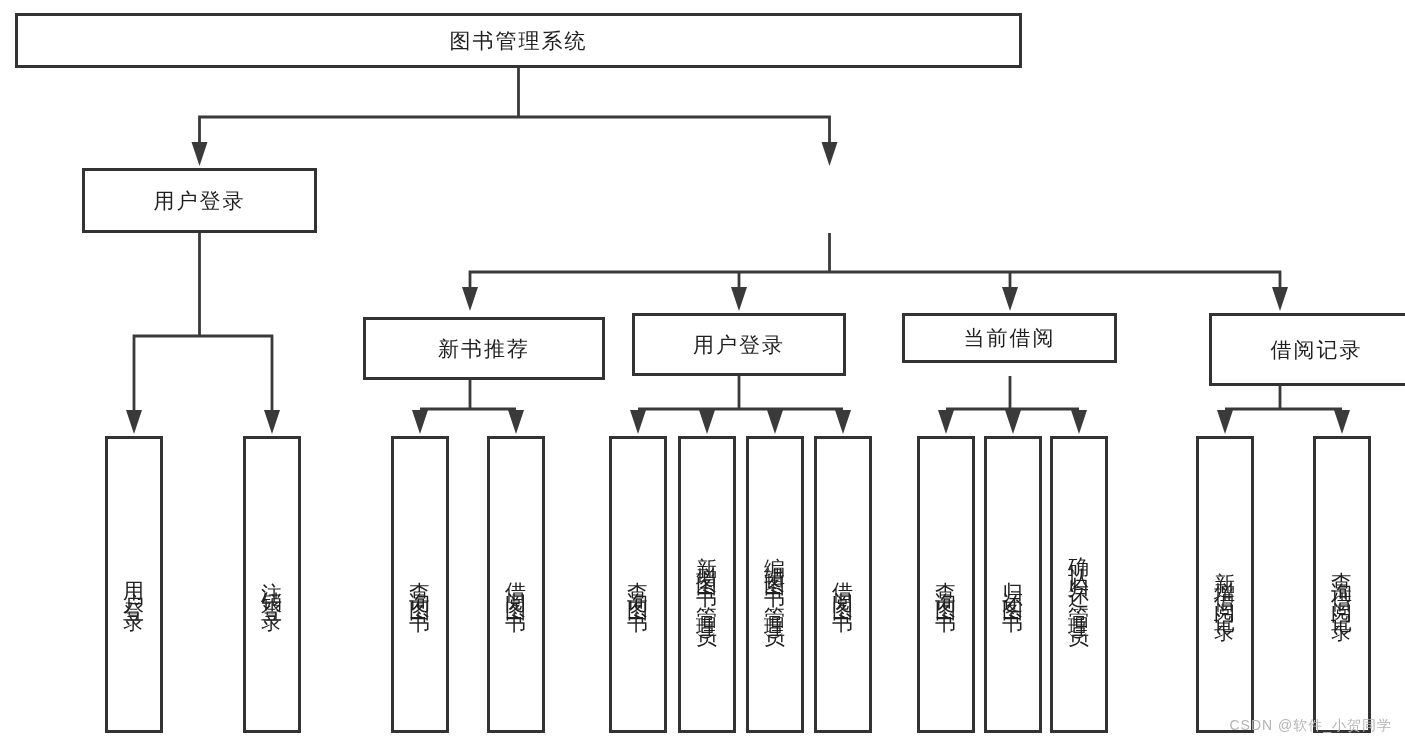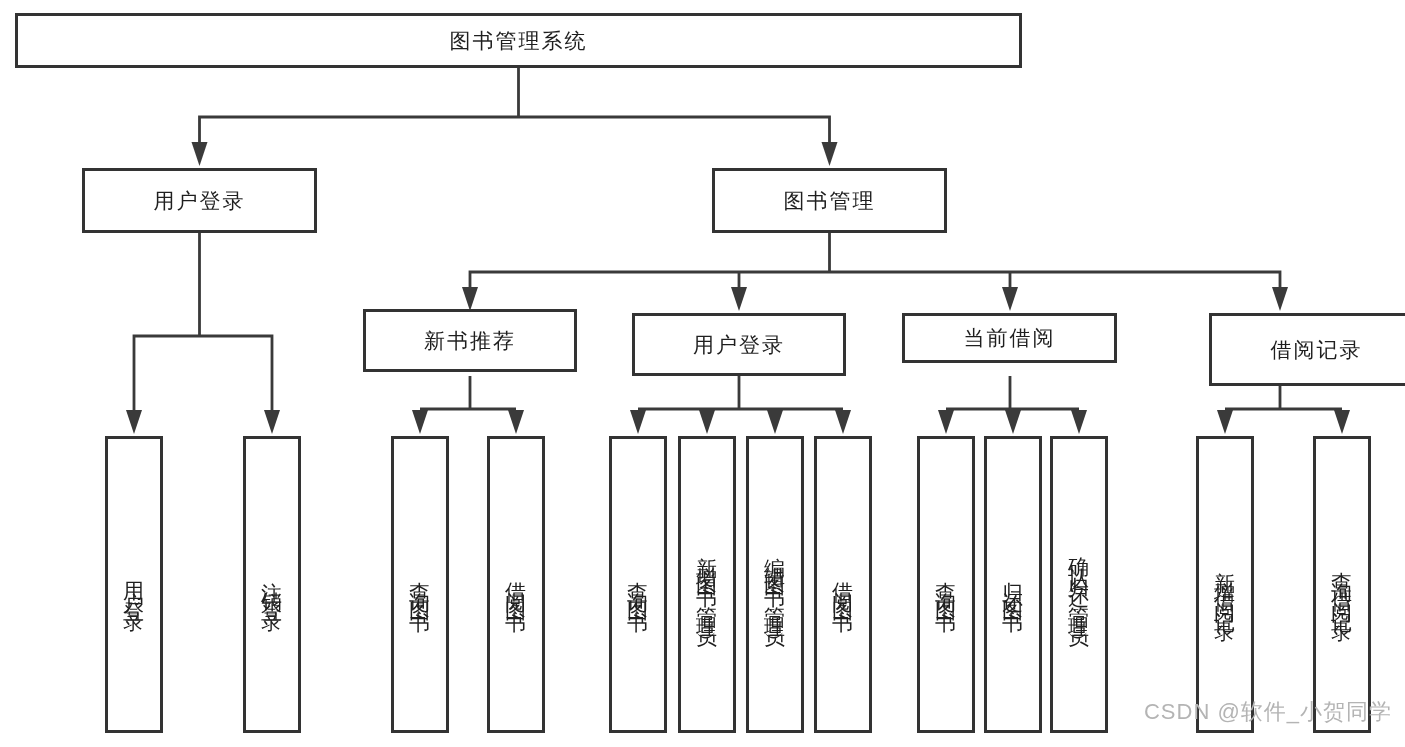--- a/index.html
+++ b/index.html
@@ -37,22 +37,22 @@
   .vtext{
     writing-mode:vertical-rl;
     text-orientation:mixed;
     font-size:21px;
     letter-spacing:10px;
     line-height:1;
     white-space:nowrap;
   }
   .watermark{
     position:absolute;
-    right:13px;bottom:20px;
-    font-size:22px;
+    right:13px;bottom:12px;
+    font-size:14px;
     letter-spacing:1px;
     color:var(--watermark);
     white-space:nowrap;
   }
 </style>
 </head>
 <body>
 
 <div class="stage">
 
@@ -92,25 +92,22 @@
     <polygon class="ah" points="1334,410 1350,410 1342,434"></polygon>
   </svg>
 
   <div class="box hbox" style="left:15px;top:13px;width:1007px;height:55px">
     <span>图书管理系统</span>
   </div>
 
   <div class="box hbox" style="left:82px;top:168px;width:235px;height:65px">
     <span>用户登录</span>
   </div>
-  <div class="box hbox" style="left:712px;top:168px;width:235px;height:65px">
-    <span>图书管理</span>
-  </div>
 
-  <div class="box hbox" style="left:363px;top:309px;width:214px;height:63px">
+  <div class="box hbox" style="left:363px;top:317px;width:242px;height:63px">
     <span>新书推荐</span>
   </div>
   <div class="box hbox" style="left:632px;top:313px;width:214px;height:63px">
     <span>用户登录</span>
   </div>
   <div class="box hbox" style="left:902px;top:313px;width:215px;height:50px">
     <span>当前借阅</span>
   </div>
   <div class="box hbox" style="left:1209px;top:313px;width:215px;height:73px">
     <span>借阅记录</span>

